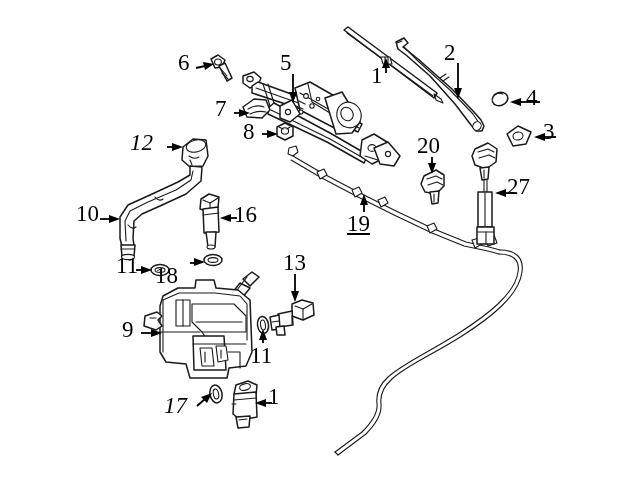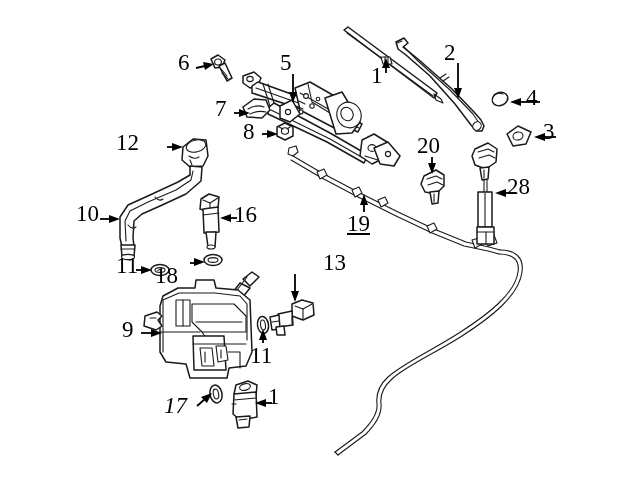--- a/index.html
+++ b/index.html
@@ -486,33 +486,33 @@
   <div class="callout-text" style="left:215px; top:97px;">7</div>
 
   <div class="callout-text" style="left:243px; top:120px;">8</div>
 
   <div class="callout-text" style="left:122px; top:318px;">9</div>
 
   <div class="callout-text" style="left:76px; top:202px;">10</div>
 
   <div class="callout-text" style="left:116px; top:254px;">11</div>
 
-  <div class="callout-text" style="left:116px; top:131px;">12</div>
-
-  <div class="callout-text" style="left:283px; top:251px;margin-left:40px;">13</div>
+  <div class="callout-text" style="left:130px; top:131px;font-style:italic;">12</div>
+
+  <div class="callout-text" style="left:283px; top:251px;">13</div>
 
   <div class="callout-text" style="left:250px; top:344px;">11</div>
 
   <div class="callout-text" style="left:268px; top:385px;">1</div>
 
   <div class="callout-text" style="left:234px; top:203px;">16</div>
 
   <div class="callout-text" style="left:164px; top:394px;font-style:italic;">17</div>
 
   <div class="callout-text" style="left:155px; top:264px;">18</div>
 
   <div class="callout-text" style="left:347px; top:212px;text-decoration:underline;">19</div>
 
   <div class="callout-text" style="left:417px; top:134px;">20</div>
 
-  <div class="callout-text" style="left:507px; top:175px;">28</div>
+  <div class="callout-text" style="left:507px; top:175px;">27</div>
 
 </div>
 
 </body></html>

